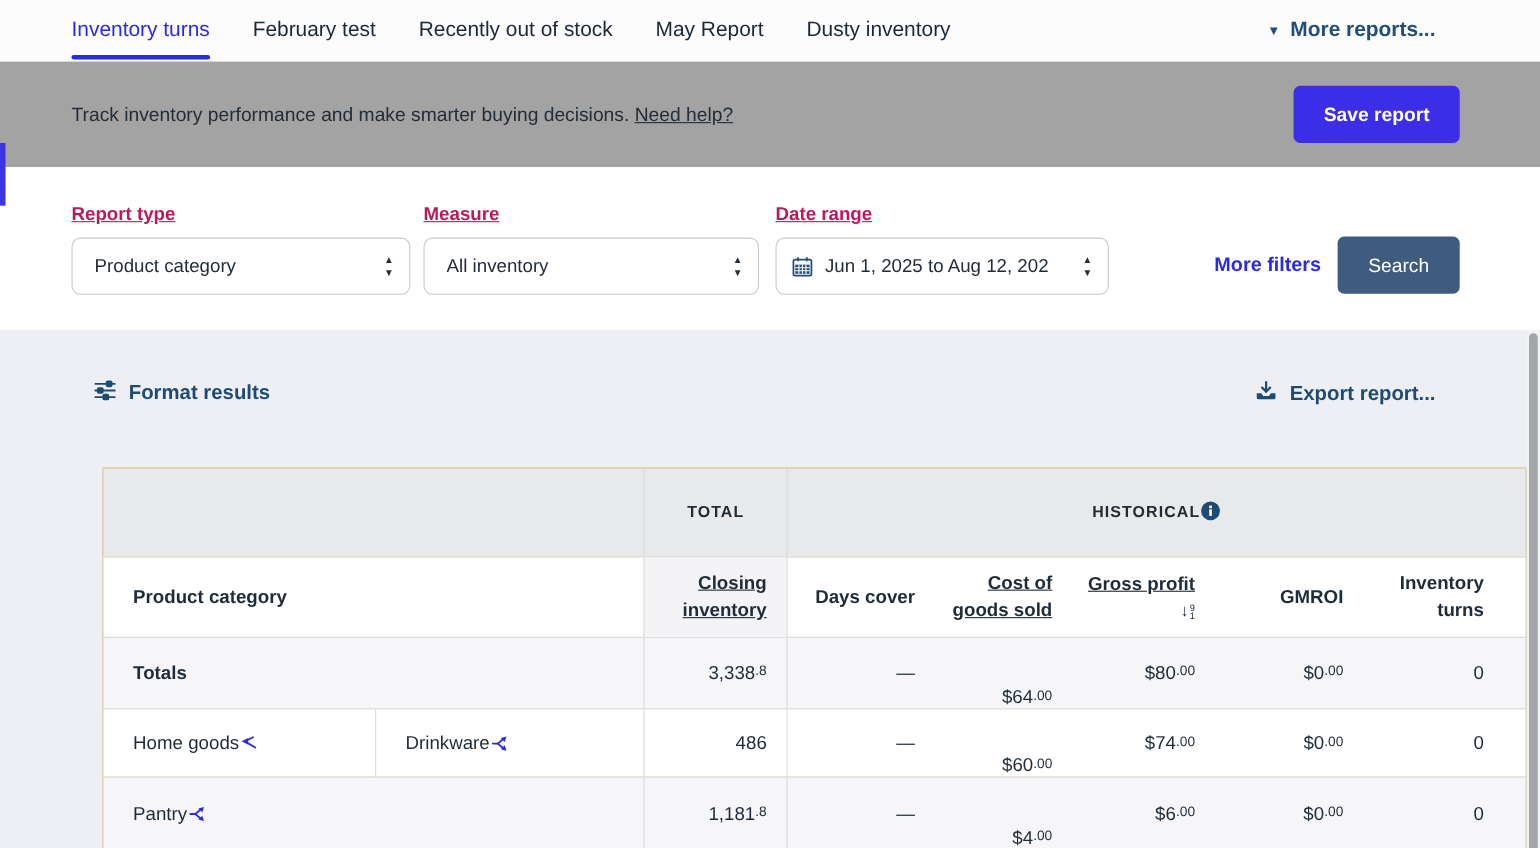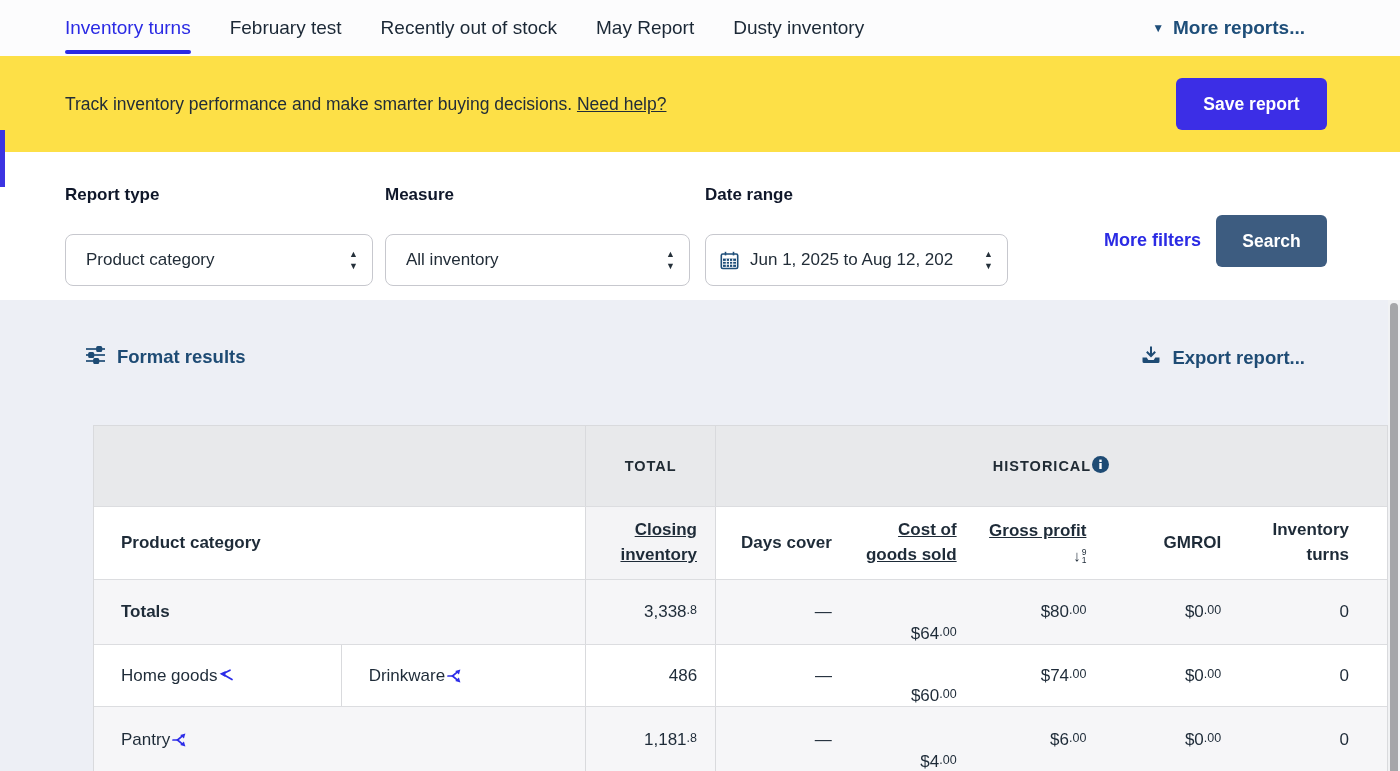--- a/index.html
+++ b/index.html
@@ -31,60 +31,60 @@
   .more-reports {
     position:absolute; right:95px; top:0; height:56px;
     display:flex; align-items:center; gap:9px;
     color:#1e4e79; font-size:19px; font-weight:600; cursor:pointer;
   }
   .more-reports .tri { font-size:12px; line-height:1; }
 
   
   .banner {
     position:absolute; top:56px; left:0; right:0; height:96px;
-    background:#fde047; display:flex; align-items:center;
+    background:#a3a3a3; display:flex; align-items:center;
   }
   .banner-text { margin-left:65px; font-size:17.5px; color:#222d38; }
   .banner-text a { color:#222d38; text-decoration:underline; cursor:pointer; }
   .save-btn {
     position:absolute; right:73px; top:22px; width:151px; height:52px;
     background:#3c2ee6; color:#ffffff; border:none; border-radius:6px;
     font-family:inherit; font-size:17.5px; font-weight:700; cursor:pointer;
   }
   .accent-bar {
     position:absolute; left:0; top:130px; width:5px; height:57px;
     background:#3c34e2; z-index:5;
   }
 
   
   .filters {
     position:absolute; top:152px; left:0; right:0; height:148px;
     background:#ffffff;
   }
   .filter-group { position:absolute; top:33px; }
-  .filter-label { font-size:17px; font-weight:700; color:#0f172a; margin-bottom:29px; }
+  .filter-label { font-size:17px; font-weight:700; color:#be185d; margin-bottom:11px;text-decoration:underline; }
   .select-box {
     height:52px; border:1px solid #c7c8ce; border-radius:8px; background:#fff;
     display:flex; align-items:center; padding:0 14px 0 20px; cursor:pointer;
   }
   .select-value { font-size:17px; color:#222d38; flex:1; white-space:nowrap; overflow:hidden; }
   .stepper { display:flex; flex-direction:column; align-items:center; gap:3px; margin-left:8px; }
   .stepper span { font-size:9px; line-height:1; color:#25303a; }
   .fg-report { left:65px; }  .fg-report .select-box { width:308px; }
   .fg-measure { left:385px; } .fg-measure .select-box { width:305px; }
   .fg-date { left:705px; }   .fg-date .select-box { width:303px; padding-left:14px; }
   .cal-icon { margin-right:11px; flex:0 0 auto; display:flex; }
   .more-filters {
     position:absolute; right:199px; top:78px;
     color:#2b2be4; font-size:18px; font-weight:600; cursor:pointer;
   }
   .search-btn {
     position:absolute; right:73px; top:63px; width:111px; height:52px;
     background:#3d5c80; color:#fff; border:none; border-radius:6px;
-    font-family:inherit; font-size:17.5px; font-weight:700; cursor:pointer;
+    font-family:inherit; font-size:17.5px; font-weight:400; cursor:pointer;
   }
 
   
   .content {
     position:absolute; top:300px; left:0; right:0; bottom:0;
     background:#edeff5;
   }
   .tool-link {
     position:absolute; display:flex; align-items:center; gap:11px;
     color:#1e4b74; font-size:18.5px; font-weight:700; cursor:pointer;

